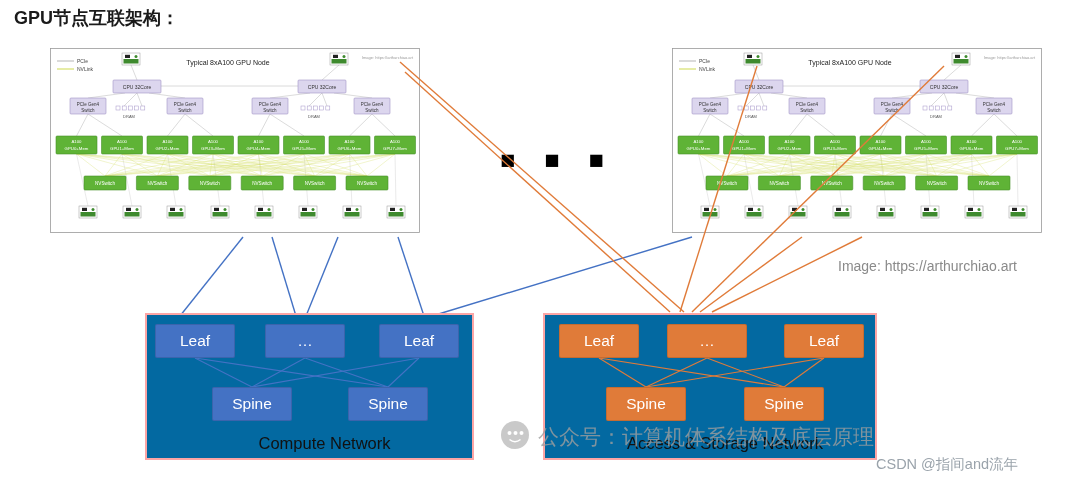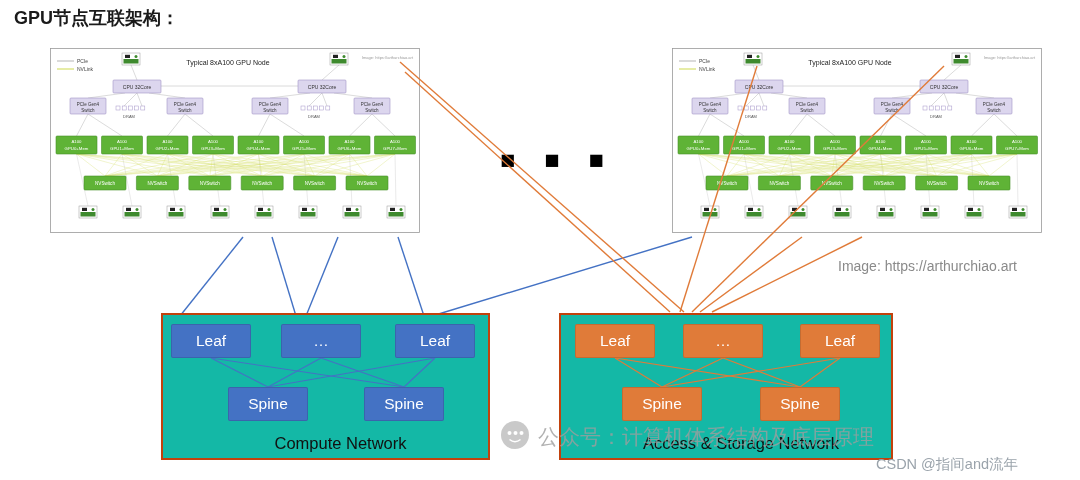--- a/index.html
+++ b/index.html
@@ -8,21 +8,21 @@
   #stage{position:absolute;inset:0;}
   #page-title{position:absolute;left:14px;top:6px;font-size:18px;font-weight:600;color:#1a1a1a;}
   .gpu-node{position:absolute;width:370px;height:185px;z-index:1;background:#fff;}
   #node-left{left:50px;top:48px;}
   #node-right{left:672px;top:48px;}
   #ellipsis{position:absolute;left:500px;top:150px;font-size:16px;letter-spacing:12px;color:#000;z-index:2;font-family:"DejaVu Sans",sans-serif;}
   #image-credit{position:absolute;left:838px;top:258px;font-size:14px;color:#8a8a8a;z-index:2;}
   #overlay{position:absolute;left:0;top:0;z-index:3;pointer-events:none;}
   .ln-b{stroke:var(--blue);stroke-width:1.4;fill:none;}
   .ln-o{stroke:var(--orange);stroke-width:1.4;fill:none;}
-  .net-box{position:absolute;height:143px;background:#14b8a6;border:2px solid #c2410c;z-index:4;margin-left:16px;}
+  .net-box{position:absolute;height:143px;background:#0369a1;border:2px solid #fca5a5;z-index:4;}
   #compute-box{left:145px;top:313px;width:325px;}
   #storage-box{left:543px;top:313px;width:330px;}
   .netlinks{position:absolute;left:0;top:0;}
   .nnode{position:absolute;width:80px;height:34px;border-radius:2px;color:#fff;
          display:flex;align-items:center;justify-content:center;font-size:15.5px;
          box-shadow:inset 0 0 0 1px rgba(0,0,0,.12);}
   .blue{background:var(--blue);}
   .orange{background:var(--orange);}
   .net-label{position:absolute;left:0;right:0;bottom:5px;text-align:center;font-size:16.5px;color:#111;padding-left:30px;}
   #watermark{position:absolute;left:500px;top:420px;z-index:6;display:flex;align-items:center;gap:8px;opacity:.8;}

